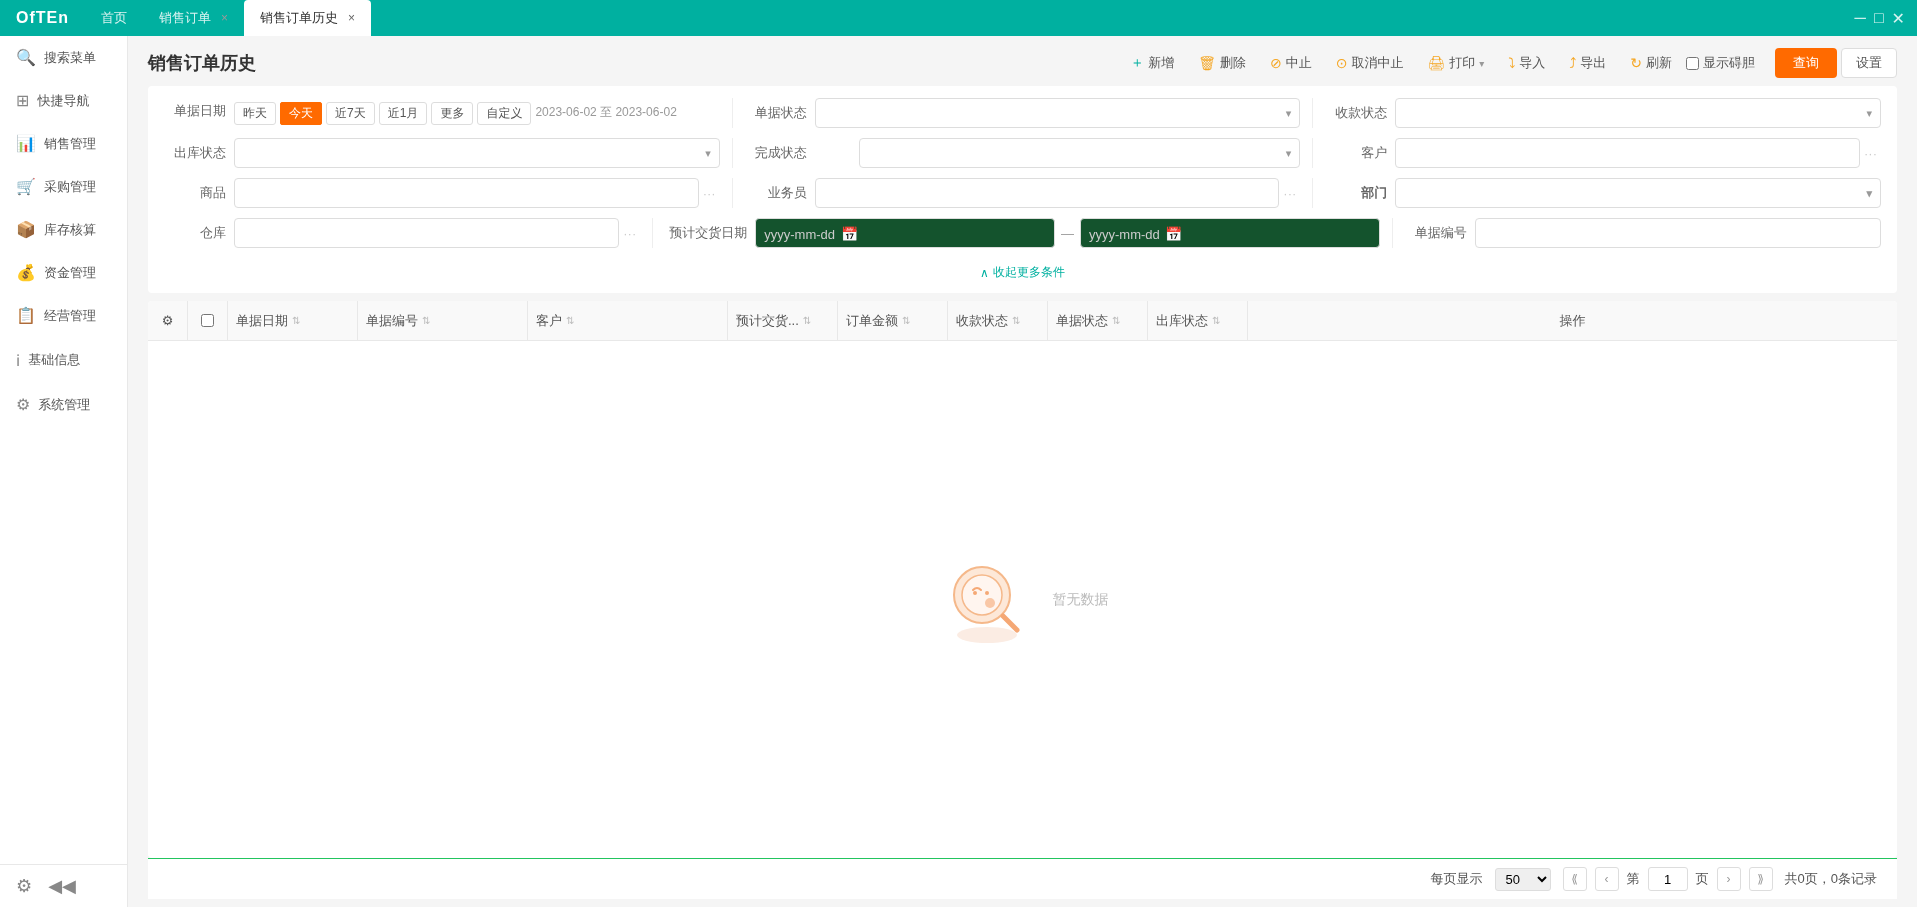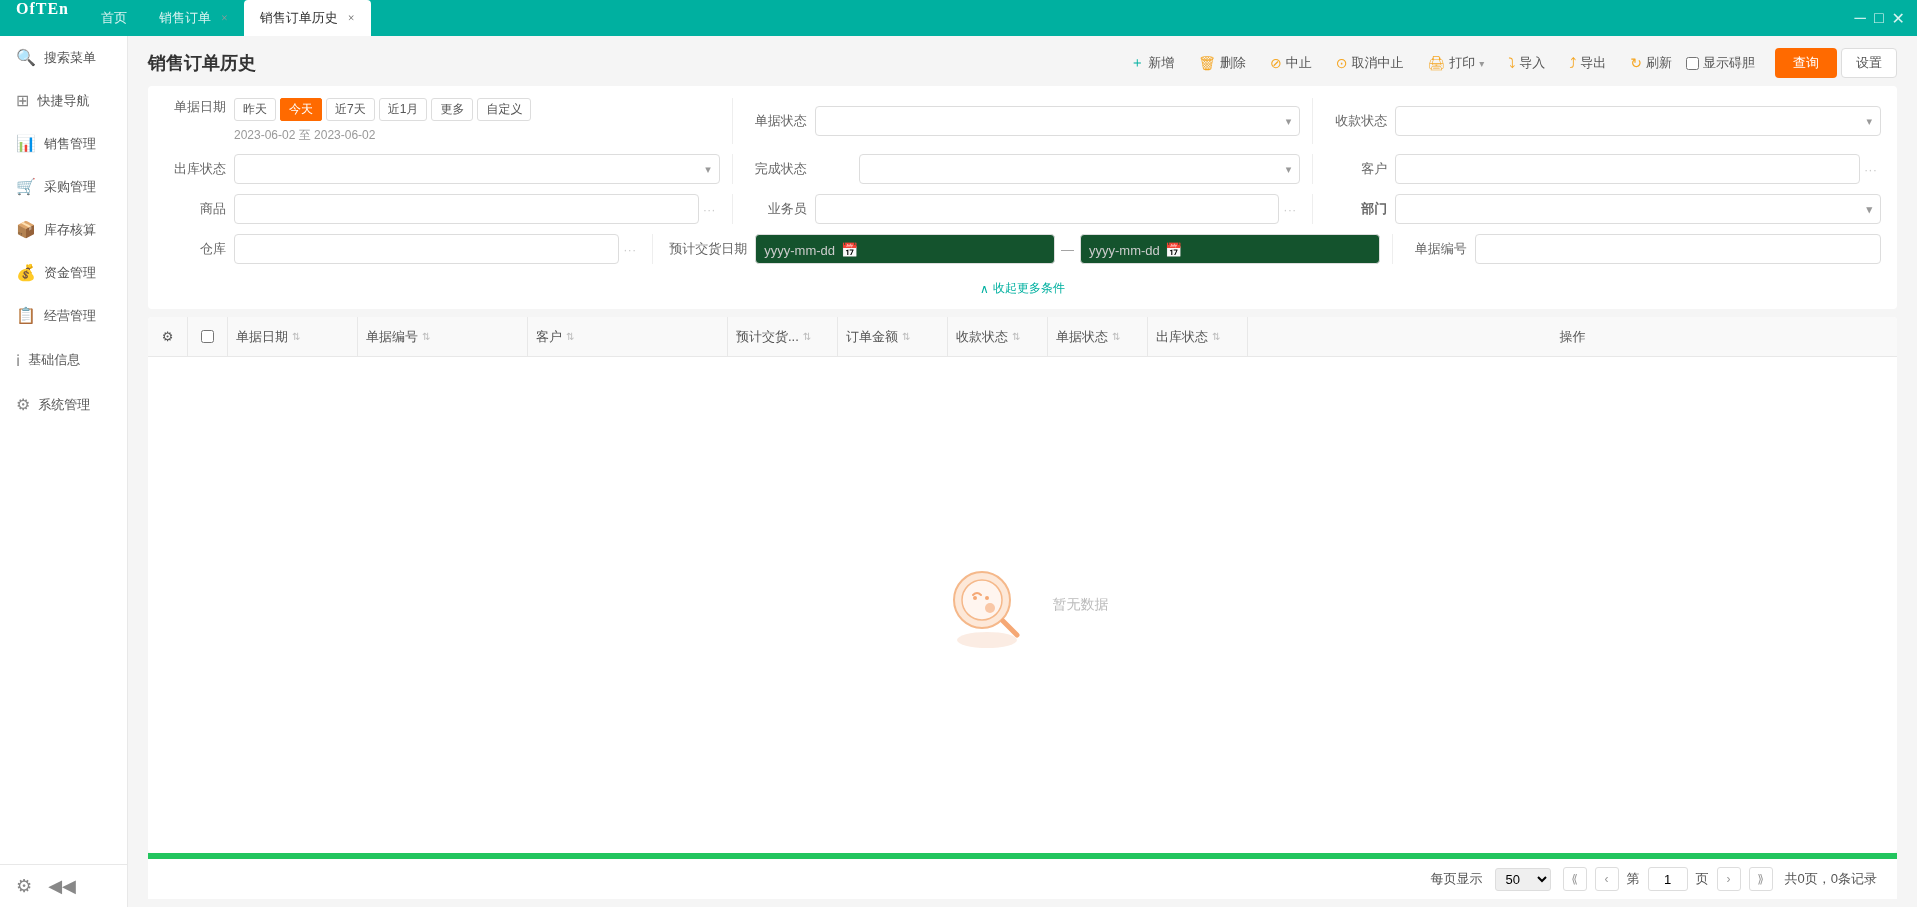--- a/index.html
+++ b/index.html
@@ -3,23 +3,23 @@
   <meta charset="utf-8">
   <style>
     * { margin: 0; padding: 0; box-sizing: border-box; }
     body { font-family: 'Microsoft YaHei', Arial, sans-serif; font-size: 13px; background: #f5f5f5; color: #333; display: flex; flex-direction: column; height: 907px; overflow: hidden; }
 
     
     .top-bar {
       background: #00b0a0;
       height: 36px;
       display: flex;
+      align-items: center;
       padding: 0;
       flex-shrink: 0;
-      font-family: Liberation Serif, serif;
     }
     .tab-item {
       height: 36px;
       display: flex;
       align-items: center;
       padding: 0 16px;
       cursor: pointer;
       color: rgba(255,255,255,0.85);
       font-size: 13px;
       position: relative;
@@ -318,21 +318,21 @@
       width: 100px;
       height: 100px;
     }
     .empty-text {
       color: #bbb;
       font-size: 14px;
     }
 
     
     .table-footer {
-      border-top: 6px solid #22c55e;
+      border-top: 1px solid #22c55e;
       padding: 8px 20px;
       display: flex;
       align-items: center;
       justify-content: flex-end;
       gap: 12px;
       background: #fff;
       flex-shrink: 0;
       font-size: 13px;
       color: #555;
       margin: 0 20px 8px 20px;
@@ -494,21 +494,21 @@
         <button class="toolbar-btn-setting">设置</button>
       </div>
     </div>
 
     <div class="filter-area">
 
       <div class="filter-row">
 
         <div style="display:flex;align-items:flex-start;flex:1;">
           <div class="filter-label">单据日期</div>
-          <div style="display:flex;flex-direction:column;flex:1;gap:4px;">
+          <div style="display:flex;flex-direction:row;flex:1;gap:4px;">
             <div class="date-shortcuts">
               <button class="date-shortcut-btn">昨天</button>
               <button class="date-shortcut-btn active">今天</button>
               <button class="date-shortcut-btn">近7天</button>
               <button class="date-shortcut-btn">近1月</button>
               <button class="date-shortcut-btn">更多</button>
               <button class="date-shortcut-btn">自定义</button>
             </div>
             <div class="date-range-text">2023-06-02 至 2023-06-02</div>
           </div>

